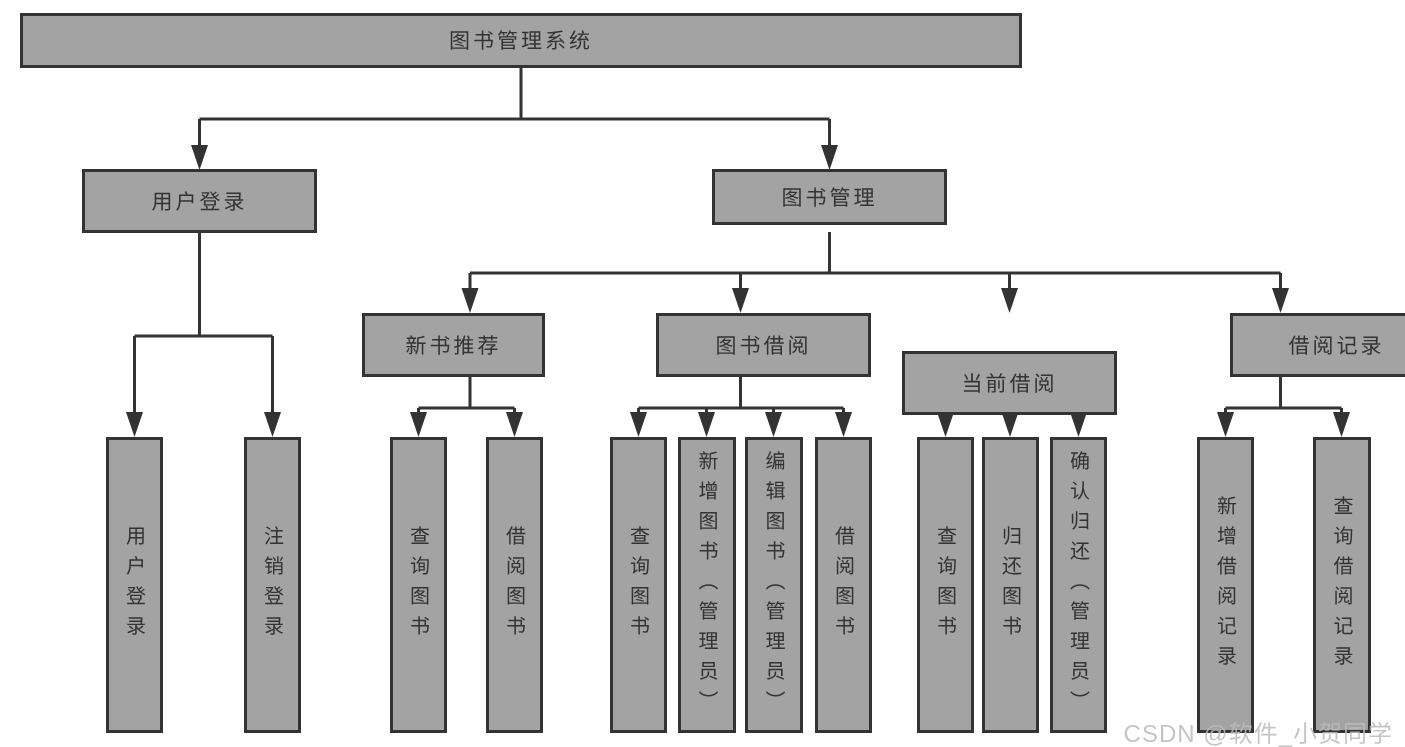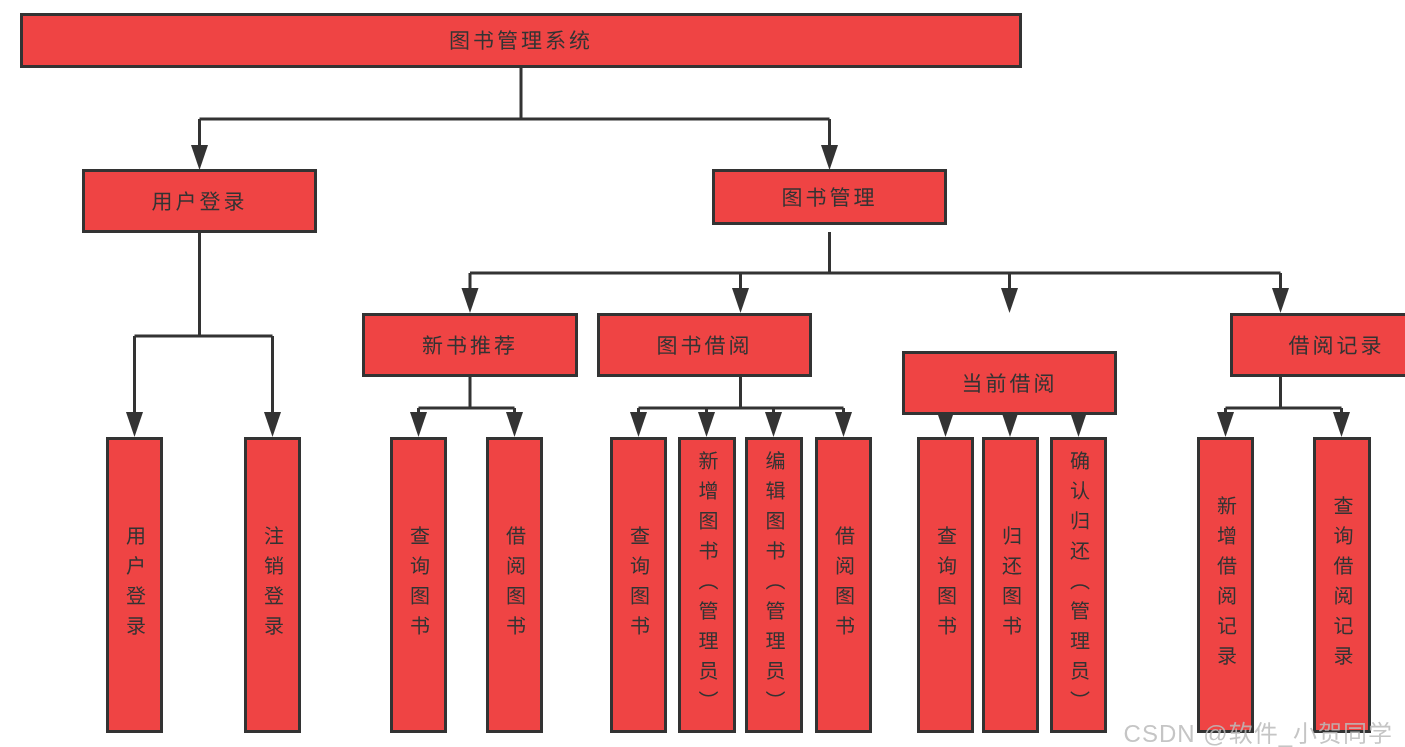--- a/index.html
+++ b/index.html
@@ -14,21 +14,21 @@
   }
   #connectors {
     position: absolute;
     left: 0; top: 0;
     width: 1405px; height: 747px;
     pointer-events: none;
   }
   .node {
     position: absolute;
     box-sizing: border-box;
-    background: #ef4444;
+    background: #a3a3a3;
     border: 3px solid #333333;
     display: flex;
     align-items: center;
     justify-content: center;
     z-index: 2;
   }
   .hbox .label {
     font-size: 21px;
     letter-spacing: 3px;
     white-space: nowrap;
@@ -112,24 +112,24 @@
     <span class="label">图书管理系统</span>
   </div>
 
   <div class="node hbox" style="left:82px; top:169px; width:235px; height:64px;">
     <span class="label">用户登录</span>
   </div>
   <div class="node hbox" style="left:712px; top:169px; width:235px; height:56px;">
     <span class="label">图书管理</span>
   </div>
 
-  <div class="node hbox" style="left:362px; top:313px; width:216px; height:64px;">
+  <div class="node hbox" style="left:362px; top:313px; width:183px; height:64px;">
     <span class="label">新书推荐</span>
   </div>
-  <div class="node hbox" style="left:597px; top:313px; width:215px; height:64px;">
+  <div class="node hbox" style="left:656px; top:313px; width:215px; height:64px;">
     <span class="label">图书借阅</span>
   </div>
   <div class="node hbox" style="left:902px; top:313px; width:215px; height:64px;margin-top:38px;">
     <span class="label">当前借阅</span>
   </div>
   <div class="node hbox" style="left:1230px; top:313px; width:213px; height:64px;">
     <span class="label">借阅记录</span>
   </div>
 
   <div class="node vbox" style="left:106px; top:437px; width:57px; height:296px;">

